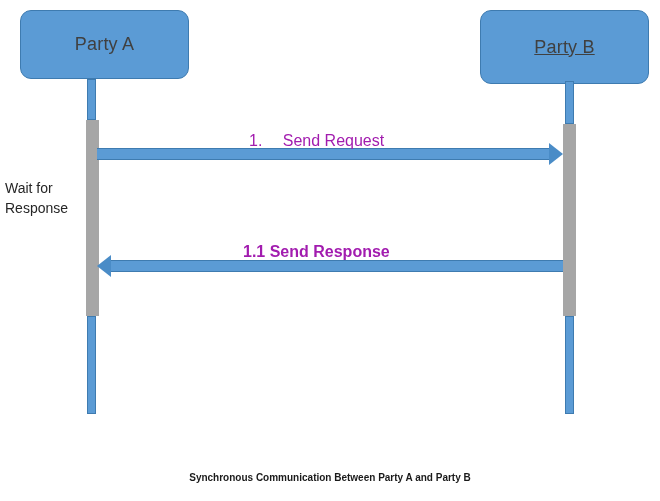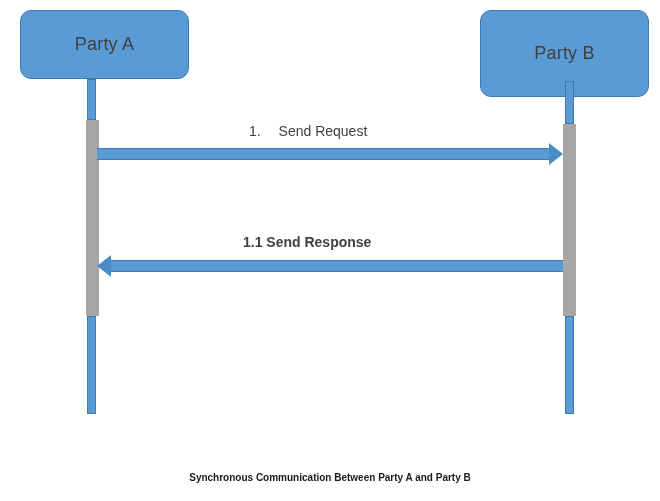--- a/index.html
+++ b/index.html
@@ -27,21 +27,21 @@
     border-radius: 11px;
     color: #404040;
     font-size: 18px;
     display: flex;
     align-items: center;
     justify-content: center;
     text-align: center;
     letter-spacing: 0.2px;
   }
   #participant-a { left: 20px;  top: 10px; width: 169px; height: 69px; }
-  #participant-b { left: 480px; top: 10px; width: 169px; height: 87px; }
+  #participant-b { left: 480px; top: 10px; width: 169px; height: 74px; text-decoration: underline; }
 
   
   .lifeline {
     position: absolute;
     box-sizing: border-box;
     background: #5B9BD5;
     border: 1px solid #3E7BB0;
   }
   #lifeline-a-top    { left: 87px;  top: 79px;  width: 9px; height: 41px; }
   #lifeline-a-bottom { left: 87px;  top: 316px; width: 9px; height: 98px; }
@@ -82,23 +82,24 @@
   #message-request .msg-shaft { left: 0; right: 13px; }
   #message-request .msg-head  { right: 0; }
 
   #message-response { left: 97px; top: 255px; width: 466px; }
   #message-response .msg-shaft { left: 13px; right: 0; }
   #message-response .msg-head  { left: 0; }
 
   
   .msg-label {
     position: absolute;
-    font-size: 14px;
-    color: #404040;
+    font-size: 16px;
+    color: #a21caf;
     white-space: pre;
+    margin-top: 9px;
   }
   #label-request  { left: 249px; top: 123px; }
   #label-response { left: 243px; top: 234px; font-weight: bold; }
 
   #note-wait {
     position: absolute;
     left: 5px;
     top: 178px;
     width: 78px;
     font-size: 14px;
@@ -143,16 +144,20 @@
     <div class="msg-head msg-head-right"></div>
   </div>
   <div id="label-request" class="msg-label">1.  Send Request</div>
 
   <div id="message-response" class="message">
     <div class="msg-shaft"></div>
     <div class="msg-head msg-head-left"></div>
   </div>
   <div id="label-response" class="msg-label">1.1 Send Response</div>
 
+  <div id="note-wait">
+    <div>Wait for</div>
+    <div>Response</div>
+  </div>
 
   <div id="diagram-caption">Synchronous Communication Between Party A and Party B</div>
 
 </div>
 
 </body></html>

